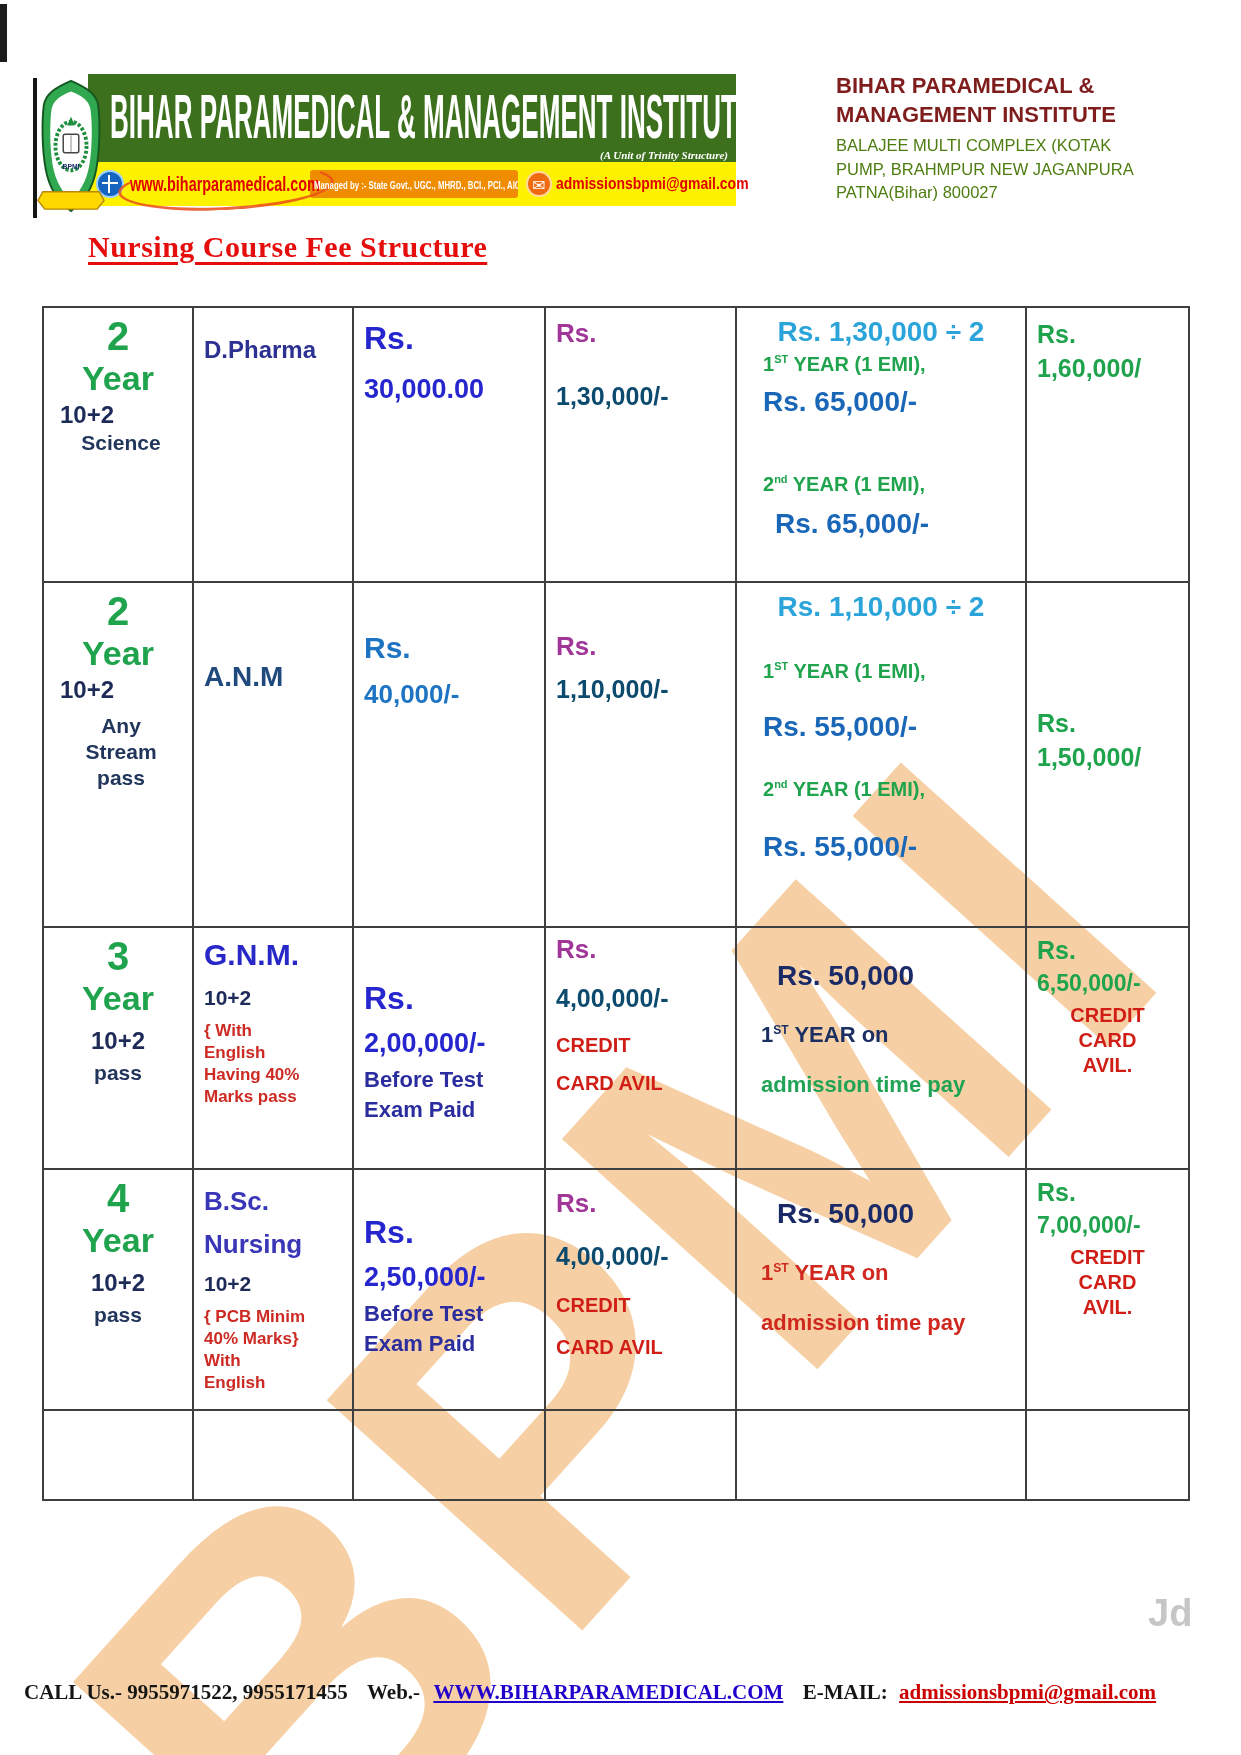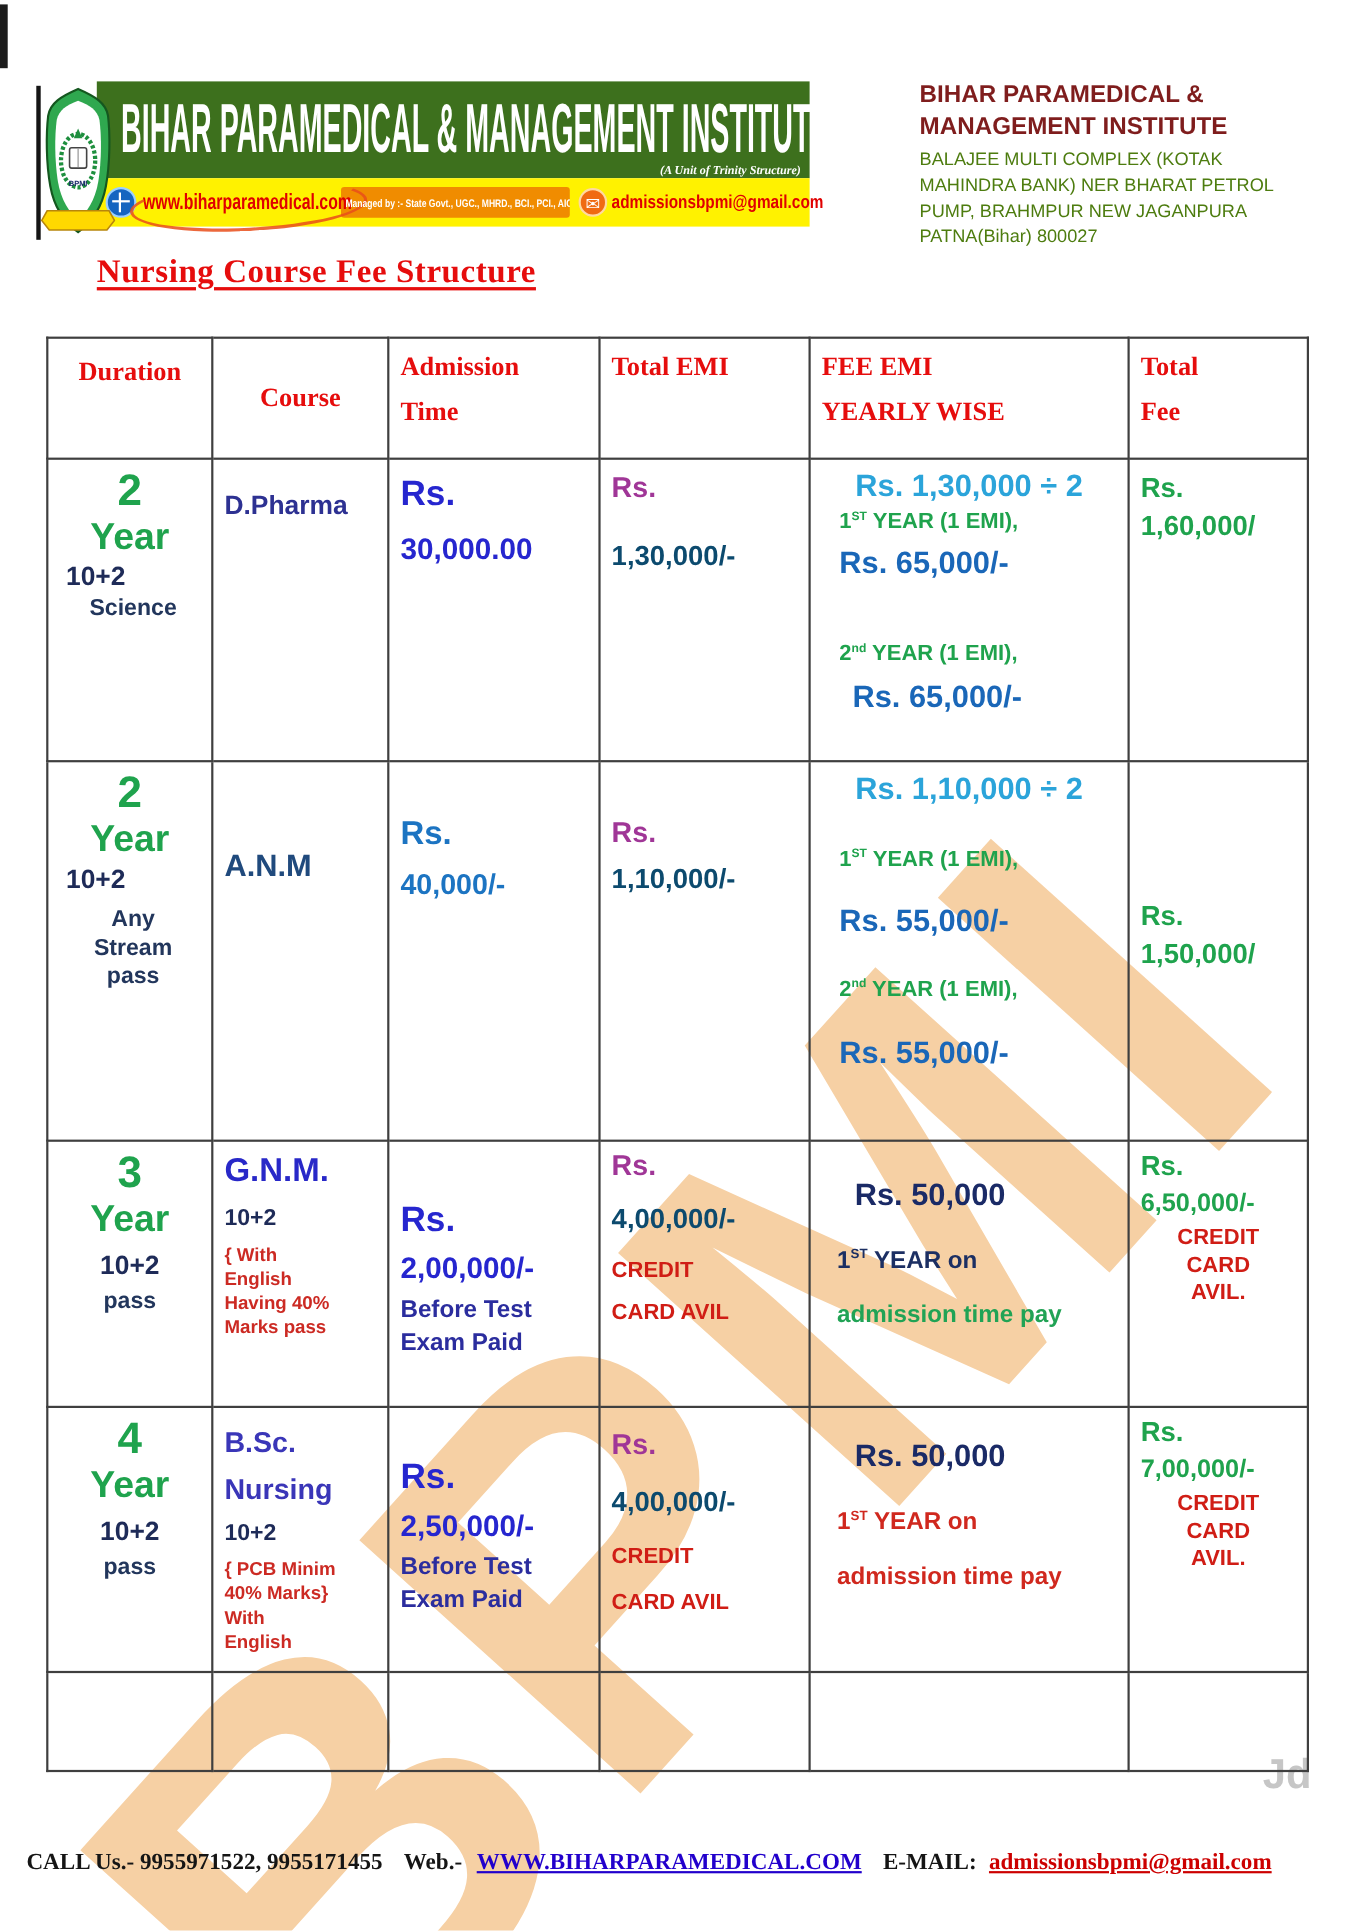--- a/index.html
+++ b/index.html
@@ -141,54 +141,39 @@
       <span class="strip-email">admissionsbpmi@gmail.com</span>
     </div>
 
     <div class="org">
       <div class="org-name">
         <div>BIHAR PARAMEDICAL &amp;</div>
         <div>MANAGEMENT INSTITUTE</div>
       </div>
       <div class="org-addr">
         <div>BALAJEE MULTI COMPLEX (KOTAK</div>
-        <div>MAHINDRA BANK) NER BHARAT PETROL</div>
         <div>PUMP, BRAHMPUR NEW JAGANPURA</div>
         <div>PATNA(Bihar) 800027</div>
       </div>
     </div>
   </div>
 
   <h1 class="sec-title">Nursing Course Fee Structure</h1>
 
   <table class="fee-table">
     <colgroup>
       <col style="width:150px">
         <col style="width:160px">
         <col style="width:192px">
       <col style="width:191px">
         <col style="width:290px">
         <col style="width:163px">
     </colgroup>
 
     <tbody>
-        <tr style="height:110px">
-      <td class="hd hc" style="padding-top:10px">Duration</td>
-      <td class="hd hc" style="vertical-align:middle">Course</td>
-      <td class="hd">
-            <span class="w130">Admission Time</span>
-          </td>
-      <td class="hd">Total EMI</td>
-      <td class="hd">
-            <span class="w175">FEE EMI YEARLY WISE</span>
-          </td>
-      <td class="hd">
-            <span class="w70">Total Fee</span>
-          </td>
-    </tr>
 
     <tr style="height:275px">
       <td>
         <div class="dur-num">2</div>
         <div class="dur-year">Year</div>
         <div class="dur-qual pl6">10+2</div>
         <div class="dur-stream pl6">Science</div>
       </td>
       <td>
         <div class="course-dpharma">D.Pharma</div>

